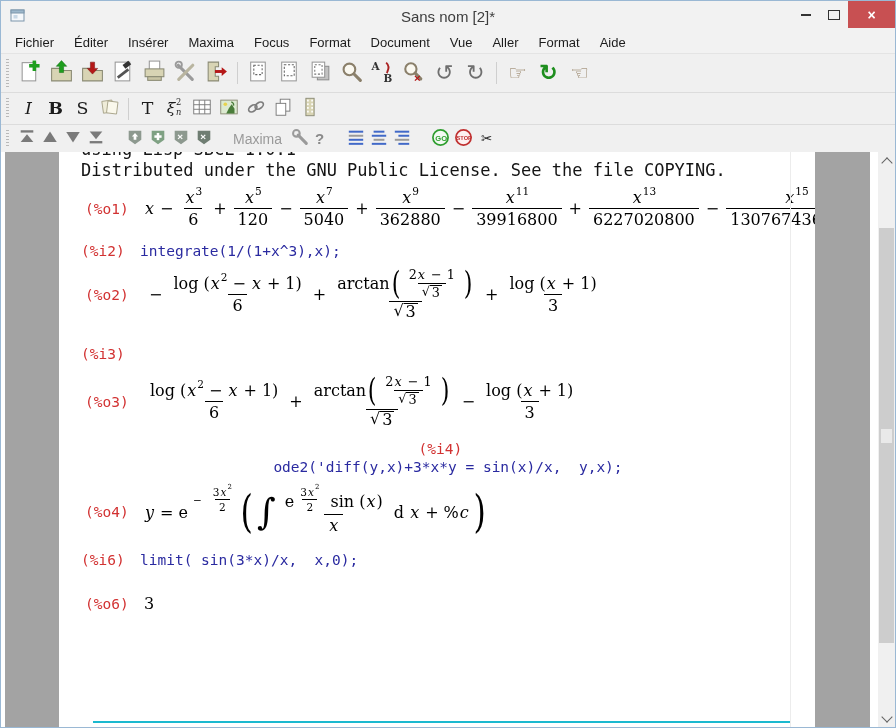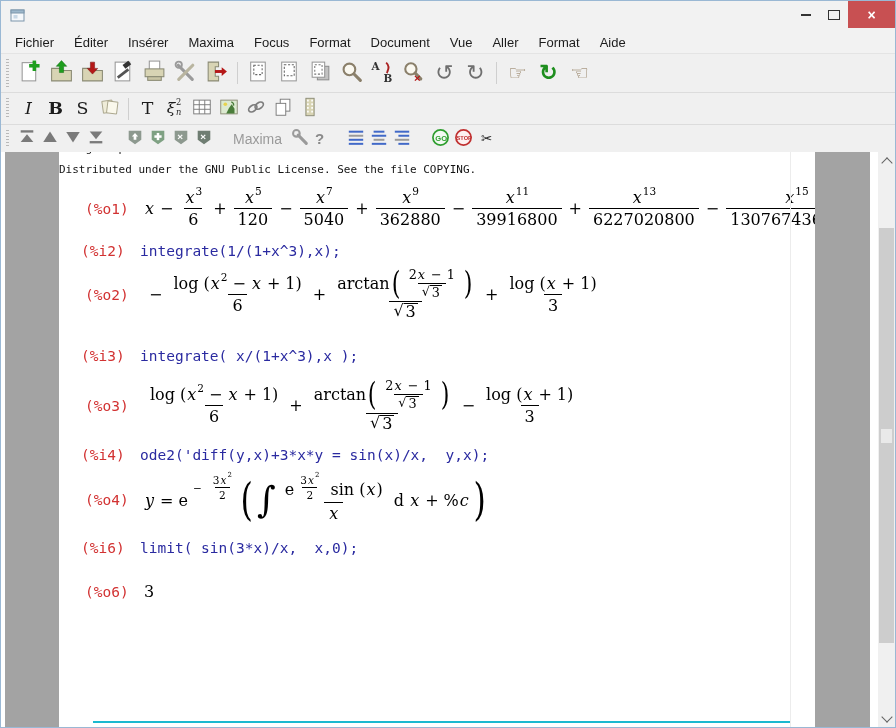--- a/index.html
+++ b/index.html
@@ -39,22 +39,22 @@
   .docarea{flex:1;display:flex;background:#fff;overflow:hidden;position:relative;}
   .gray-strip{flex:none;background:#a3a3a3;}
   .gray-strip.left{width:54px;margin-left:4px;}
   .gray-strip.right{width:55px;}
   .spacer8{width:8px;flex:none;background:#fff;}
   .page{flex:1;background:#fff;position:relative;overflow:hidden;}
   .page-rule{position:absolute;left:731px;top:0;bottom:0;width:1px;background:#ececec;}
   .cell-cursor{position:absolute;left:34px;width:697px;bottom:4px;height:2px;background:var(--cursor,#1bb9cf);}
   .banner-clip{height:8px;overflow:hidden;}
   .banner-clip .banner-line{margin-top:-13px;display:block;}
-  .banner-line{font-family:"DejaVu Sans Mono",monospace;font-size:11px;line-height:20px;color:#141414;
-    white-space:pre;}
+  .banner-line{font-family:"DejaVu Sans Mono",monospace;font-size:17px;line-height:20px;color:#141414;
+    white-space:pre;padding-left:22px;}
   .cell{display:flex;align-items:center;padding-left:22px;}
   .cell-label{font-family:"DejaVu Sans Mono",monospace;font-size:14.5px;color:var(--label-red,#d23232);
     white-space:pre;flex:none;width:50px;margin-right:9px;}
   .cell.output .cell-label{padding-left:4px;}
   .code{font-family:"DejaVu Sans Mono",monospace;font-size:14.5px;color:var(--code-blue,#2a2aa0);white-space:pre;line-height:20px;}
   
   .math{display:inline-flex;align-items:center;font-family:"DejaVu Serif",serif;font-size:16px;color:#000;}
   .math .mr{white-space:pre;}
   .math .mi{font-style:italic;padding:0 1px;white-space:pre;}
   .math .mo{padding:0 5px;}
@@ -100,20 +100,21 @@
 <div class="window">
 
   <div class="titlebar">
     <span class="app-icon">
       <svg width="16" height="16" viewBox="0 0 16 16">
         <rect x="1" y="2" width="13" height="11" fill="#f5f8fb" stroke="#7d96ab"></rect>
         <rect x="1" y="2" width="13" height="3" fill="#9db8cc" stroke="#7d96ab"></rect>
         <rect x="3.5" y="7" width="4" height="3.5" fill="#c8d8e6"></rect>
       </svg>
     </span>
+    <span class="title">Sans nom [2]*</span>
     <span class="winbtns">
       <span class="wbtn min">
           <span class="minglyph"></span>
         </span>
       <span class="wbtn max">
           <span class="maxglyph"></span>
         </span>
       <span class="wbtn close">×</span>
     </span>
   </div>
@@ -568,21 +569,20 @@
                 <span class="mr">1)</span>
               </span>
               <span class="den">
                 <span class="mr">3</span>
               </span>
             </span>
           </span>
         </div>
         <div class="cell input" style="margin-top: 24px;">
           <span class="cell-label">(%i3)</span>
-          <span class="code">integrate( x/(1+x^3),x );</span>
         </div>
         <div class="cell output" style="margin-top: 12px;">
           <span class="cell-label">(%o3)</span>
           <span class="math">
             <span class="mfrac">
               <span class="num">
                 <span class="mr">log (</span>
                 <span class="mi">x</span>
                 <span class="msup">2</span>
                 <span class="mo">−</span>
@@ -639,21 +639,21 @@
                 <span class="mi">x</span>
                 <span class="mo">+</span>
                 <span class="mr">1)</span>
               </span>
               <span class="den">
                 <span class="mr">3</span>
               </span>
             </span>
           </span>
         </div>
-        <div class="cell input" style="margin-top: 12px;">
+        <div class="cell input" style="margin-top: 12px; flex-direction: column;">
           <span class="cell-label">(%i4)</span>
           <span class="code">ode2('diff(y,x)+3*x*y = sin(x)/x,  y,x);</span>
         </div>
         <div class="cell output" style="margin-top: 12px;">
           <span class="cell-label">(%o4)</span>
           <span class="math">
             <span class="mi">y</span>
             <span class="mo">=</span>
             <span class="mr">e</span>
             <span class="msup">

